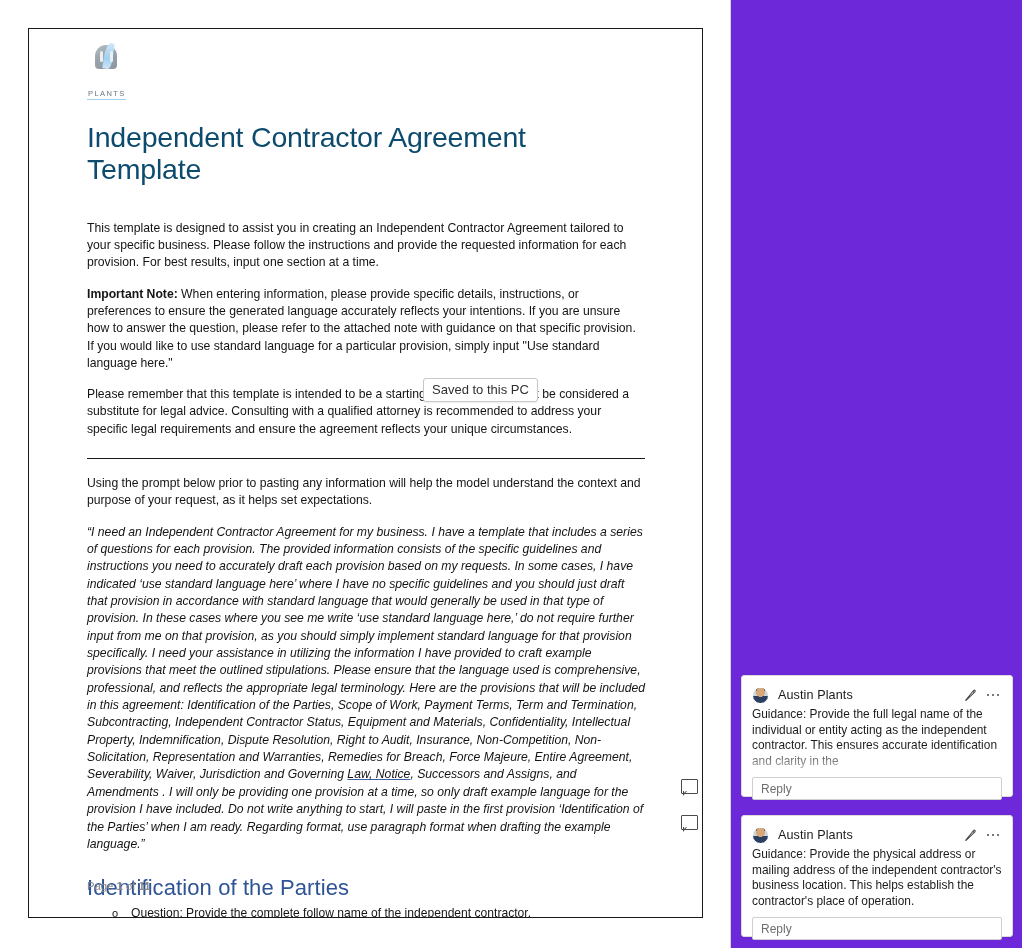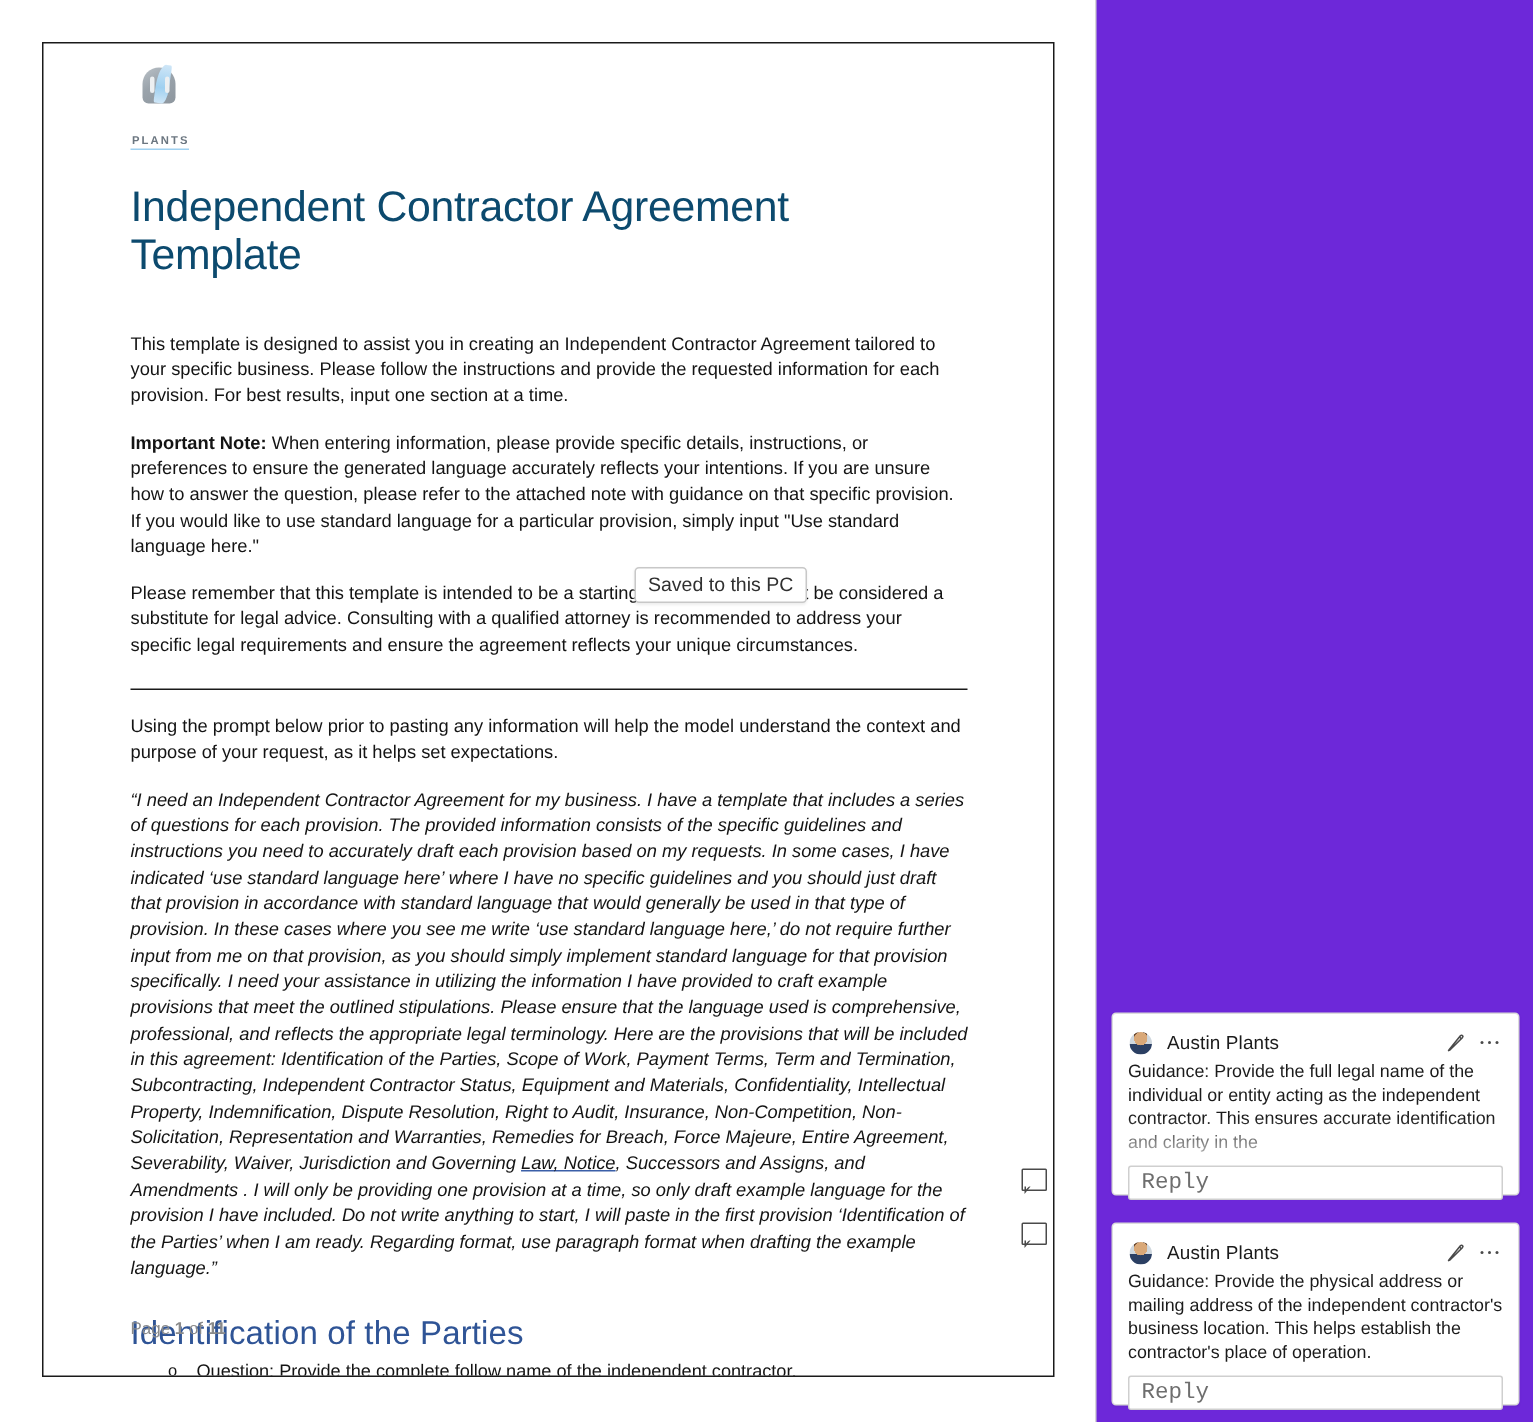--- a/index.html
+++ b/index.html
@@ -90,21 +90,21 @@
     position: absolute;
     left: 17px; top: 8px;
     width: 3px; height: 11px;
     background: #eceff1;
     border-radius: 2px;
   }
   .logo-text {
     font-size: 7.5px;
     letter-spacing: 1.4px;
     color: #6b7680;
-    font-weight: bold;
+    font-weight: normal;
     margin-top: 18px;
     border-bottom: 1.5px solid #9fd0f0;
     display: inline-block;
     padding-bottom: 1px;
     padding-left: 1px;
     text-align: right;
   }
 
   
   .doc-title {
@@ -329,23 +329,22 @@
     height: 23px;
     border: 1px solid #cfcfcf;
     border-radius: 2px;
     background: #ffffff;
     display: flex;
     align-items: center;
     padding: 0 8px;
     box-sizing: border-box;
   }
   .reply-box span {
-    font-size: 15px;
+    font-size: 12px;
     color: #6e6e6e;
-    font-family: Liberation Mono, monospace;
   }
 </style>
 </head>
 <body>
 
 <div id="app">
 
   <div id="doc-area">
 
     <div id="page">

